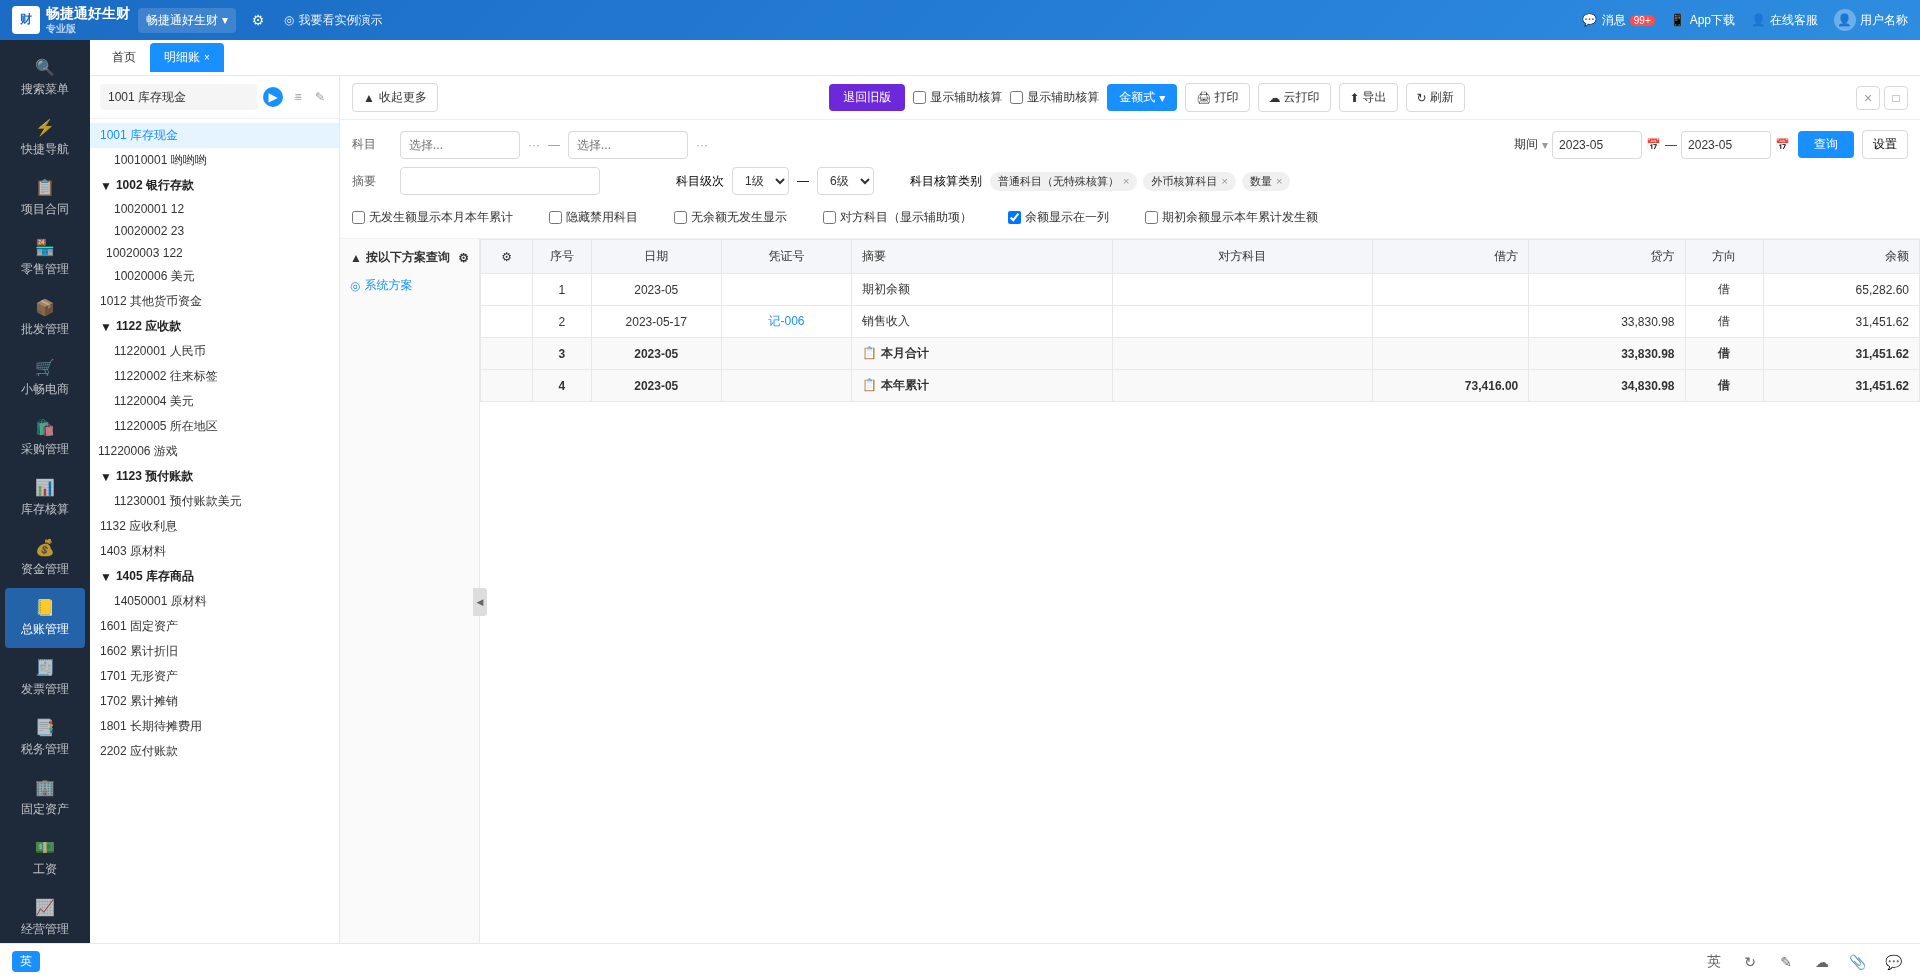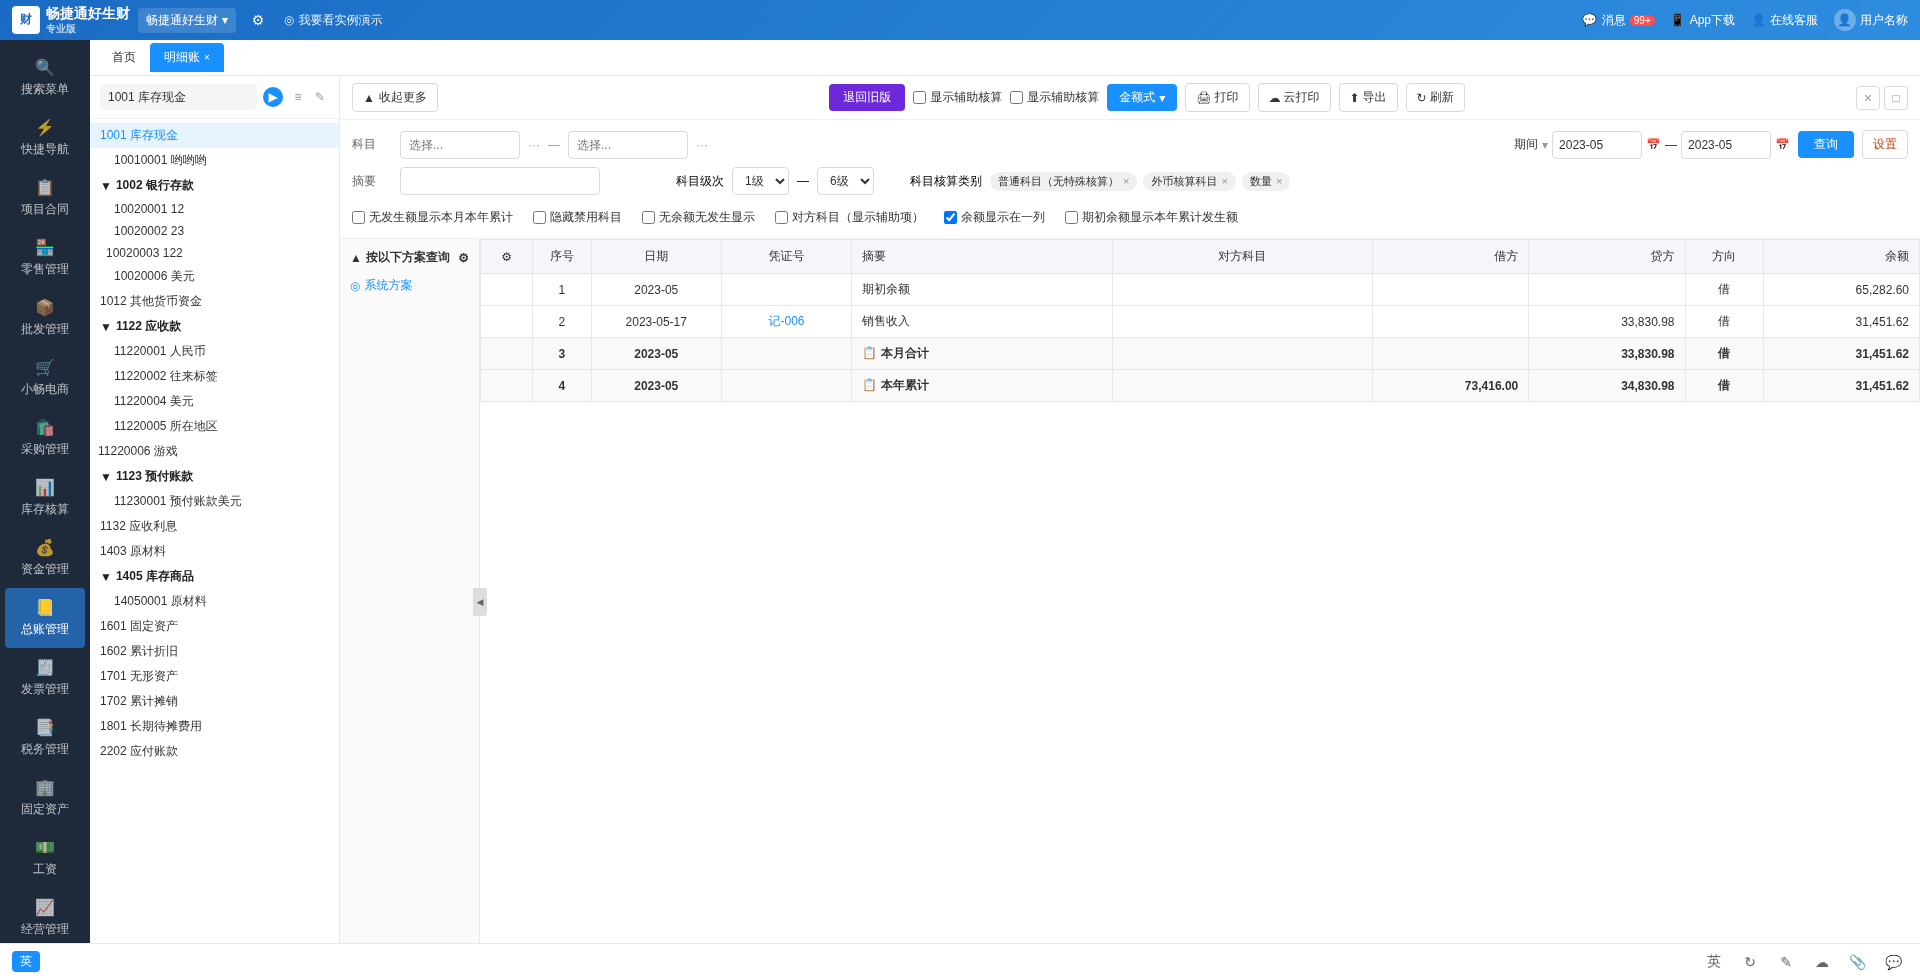--- a/index.html
+++ b/index.html
@@ -394,21 +394,21 @@
       cursor: pointer;
       font-size: 12px;
       margin-left: auto;
     }
     .btn-settings {
       padding: 5px 10px;
       border: 1px solid #d9d9d9;
       border-radius: 4px;
       cursor: pointer;
       font-size: 12px;
-      color: #c2410c;
+      color: #000000;
       background: #fff;
     }
     .tag-group {
       display: flex;
       align-items: center;
       gap: 6px;
     }
     .tag {
       display: flex;
       align-items: center;
@@ -418,21 +418,21 @@
       border-radius: 10px;
       font-size: 11px;
       color: #333;
     }
     .tag .remove { cursor: pointer; color: #999; }
 
     
     .checkbox-row {
       display: flex;
       align-items: center;
-      gap: 20px;
+      gap: 36px;
       padding: 6px 0 2px 0;
     }
     .cb-item {
       display: flex;
       align-items: center;
       gap: 4px;
       font-size: 12px;
       color: #333;
     }
 

